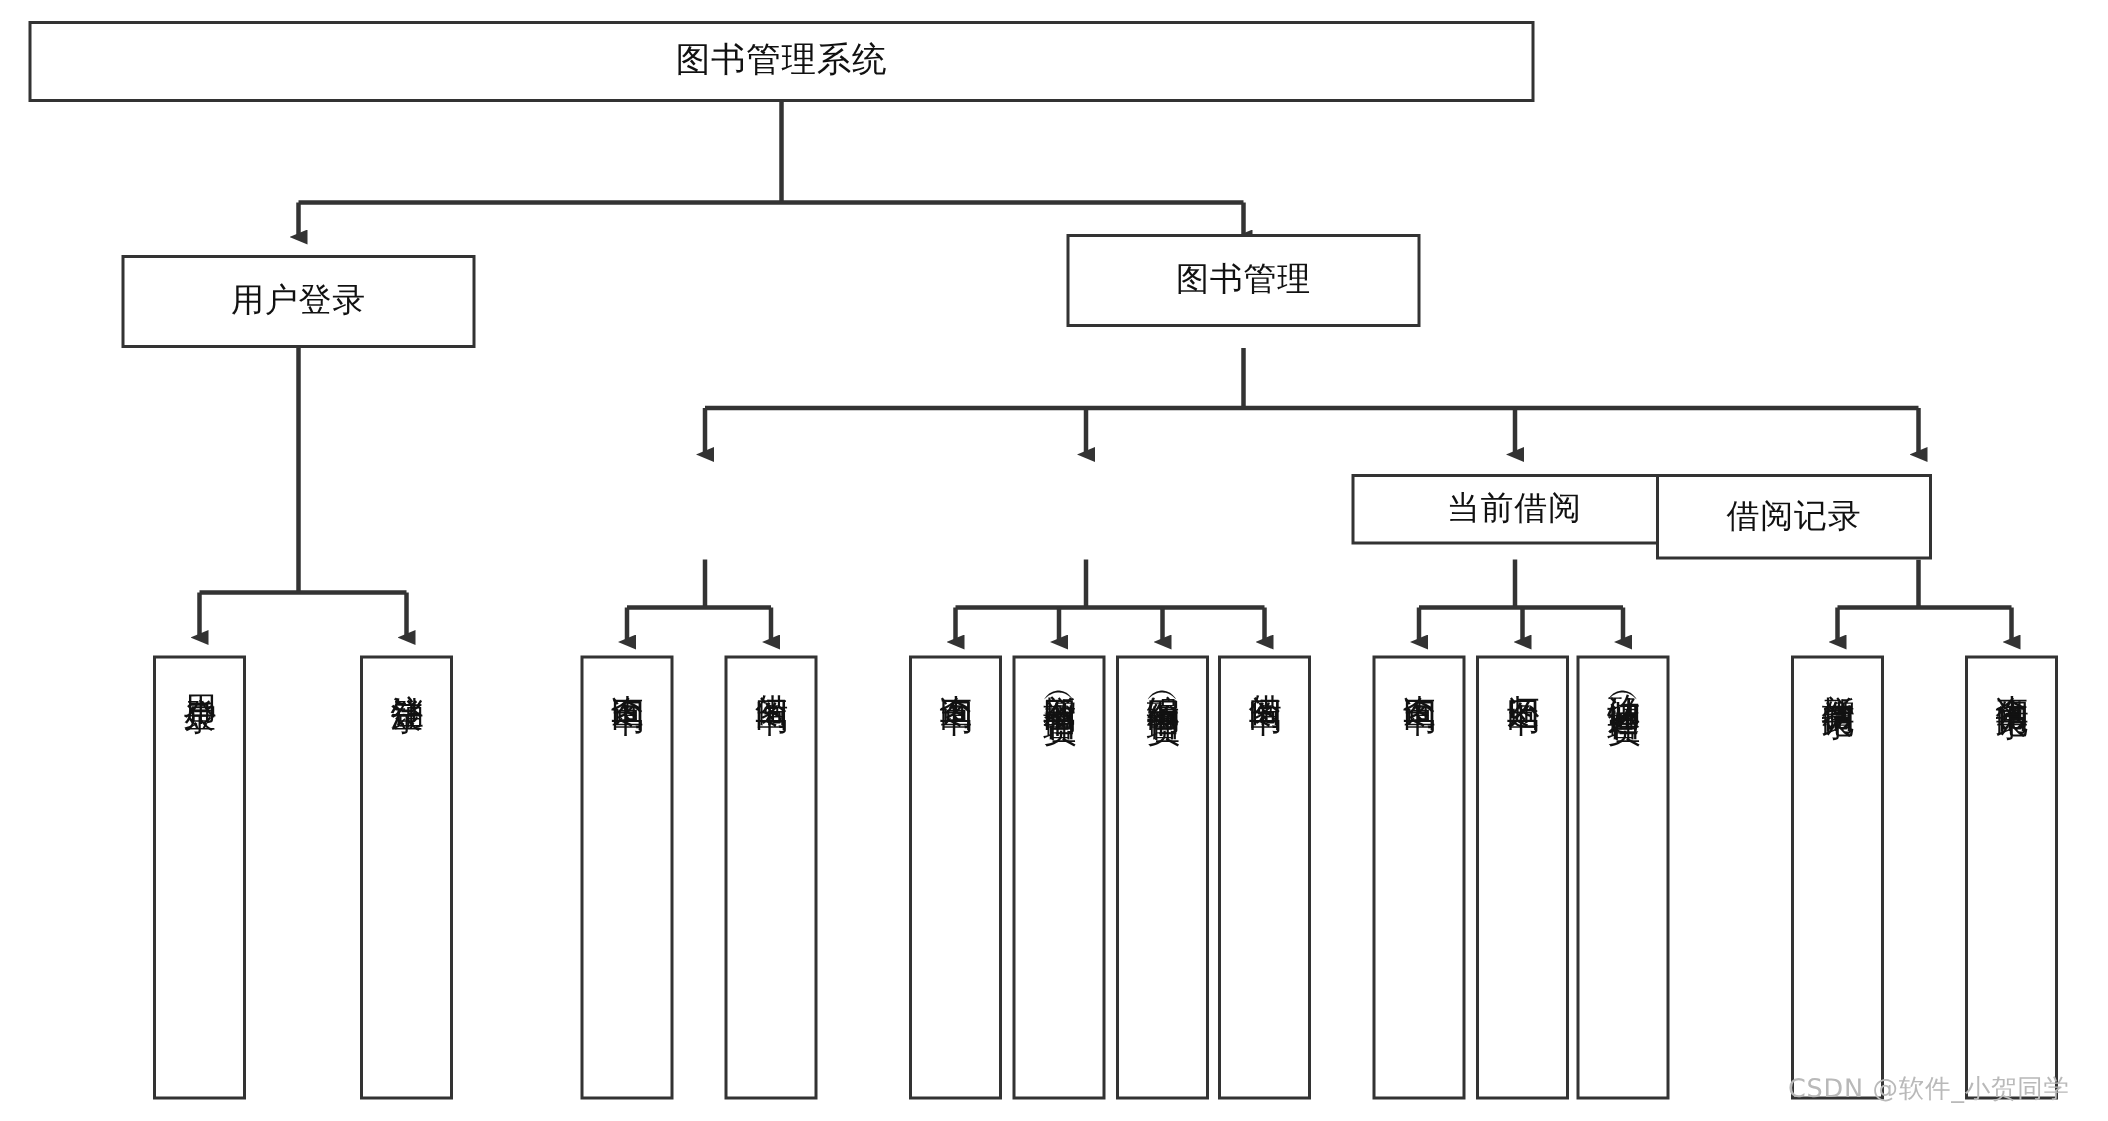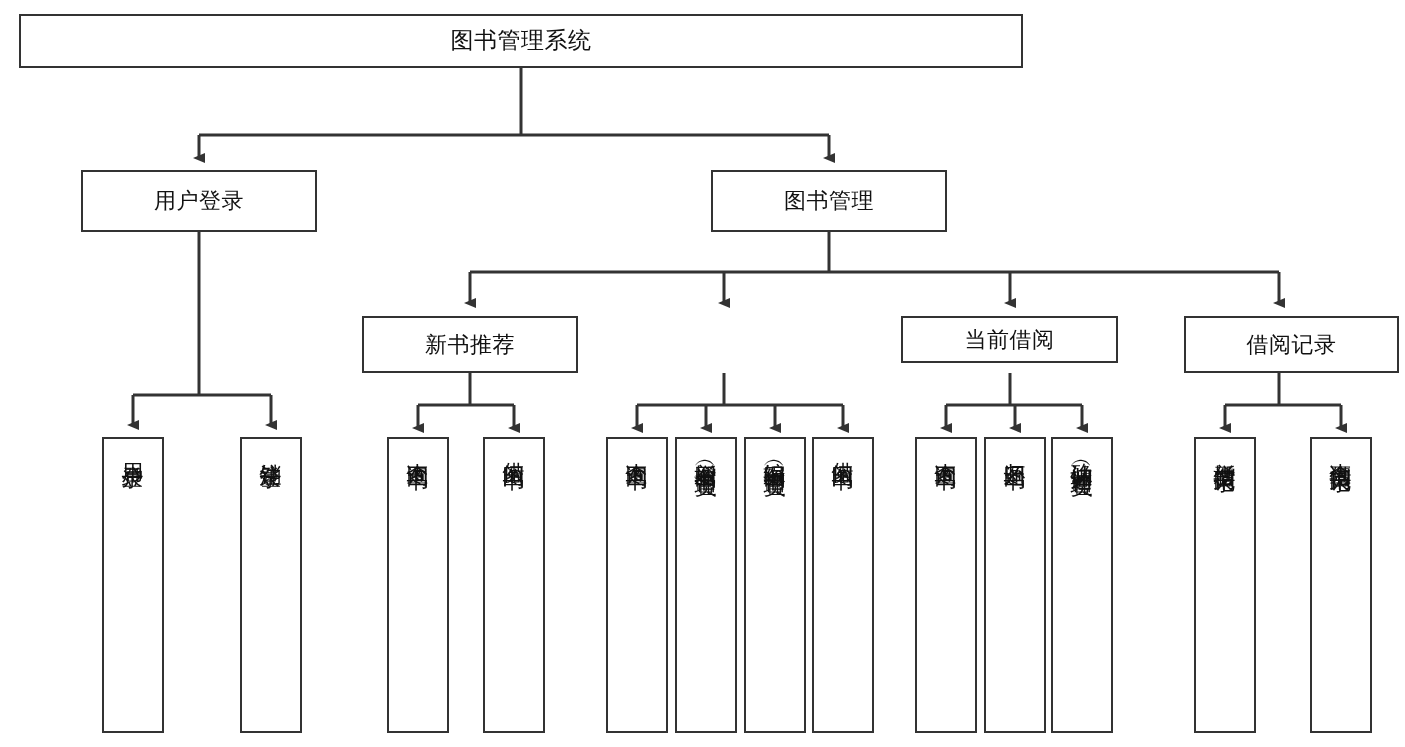--- a/index.html
+++ b/index.html
@@ -130,31 +130,28 @@
     </g>
   </svg>
 
   <div class="node h root" style="left:19px; top:14px; width:1004px; height:54px;">
     <span class="label">图书管理系统</span>
   </div>
 
   <div class="node h" style="left:81px; top:170px; width:236px; height:62px;">
     <span class="label">用户登录</span>
   </div>
-  <div class="node h" style="left:711px; top:170px; width:236px; height:62px;">
+  <div class="node h" style="left:711px; top:156px; width:236px; height:62px;">
     <span class="label">图书管理</span>
   </div>
 
-  <div class="node h" style="left:362px; top:316px; width:216px; height:57px;">
-    <span class="label">新书推荐</span>
-  </div>
   <div class="node h" style="left:901px; top:316px; width:217px; height:47px;">
     <span class="label">当前借阅</span>
   </div>
-  <div class="node h" style="left:1184px; top:316px; width:215px; height:57px;">
+  <div class="node h" style="left:1104px; top:316px; width:184px; height:57px;">
     <span class="label">借阅记录</span>
   </div>
 
   <div class="node v" style="left:102px; top:437px; width:62px; height:296px;">
     <span class="label">用户登录</span>
   </div>
   <div class="node v" style="left:240px; top:437px; width:62px; height:296px;">
     <span class="label">注销登录</span>
   </div>
 
@@ -188,14 +185,15 @@
     <span class="label">确认归还（管理员）</span>
   </div>
 
   <div class="node v" style="left:1194px; top:437px; width:62px; height:296px;">
     <span class="label">新增借阅记录</span>
   </div>
   <div class="node v" style="left:1310px; top:437px; width:62px; height:296px;">
     <span class="label">查询借阅记录</span>
   </div>
 
+  <div class="watermark" style="left:1192px; top:714px;">CSDN @软件_小贺同学</div>
 
 </div>
 
 </body></html>

